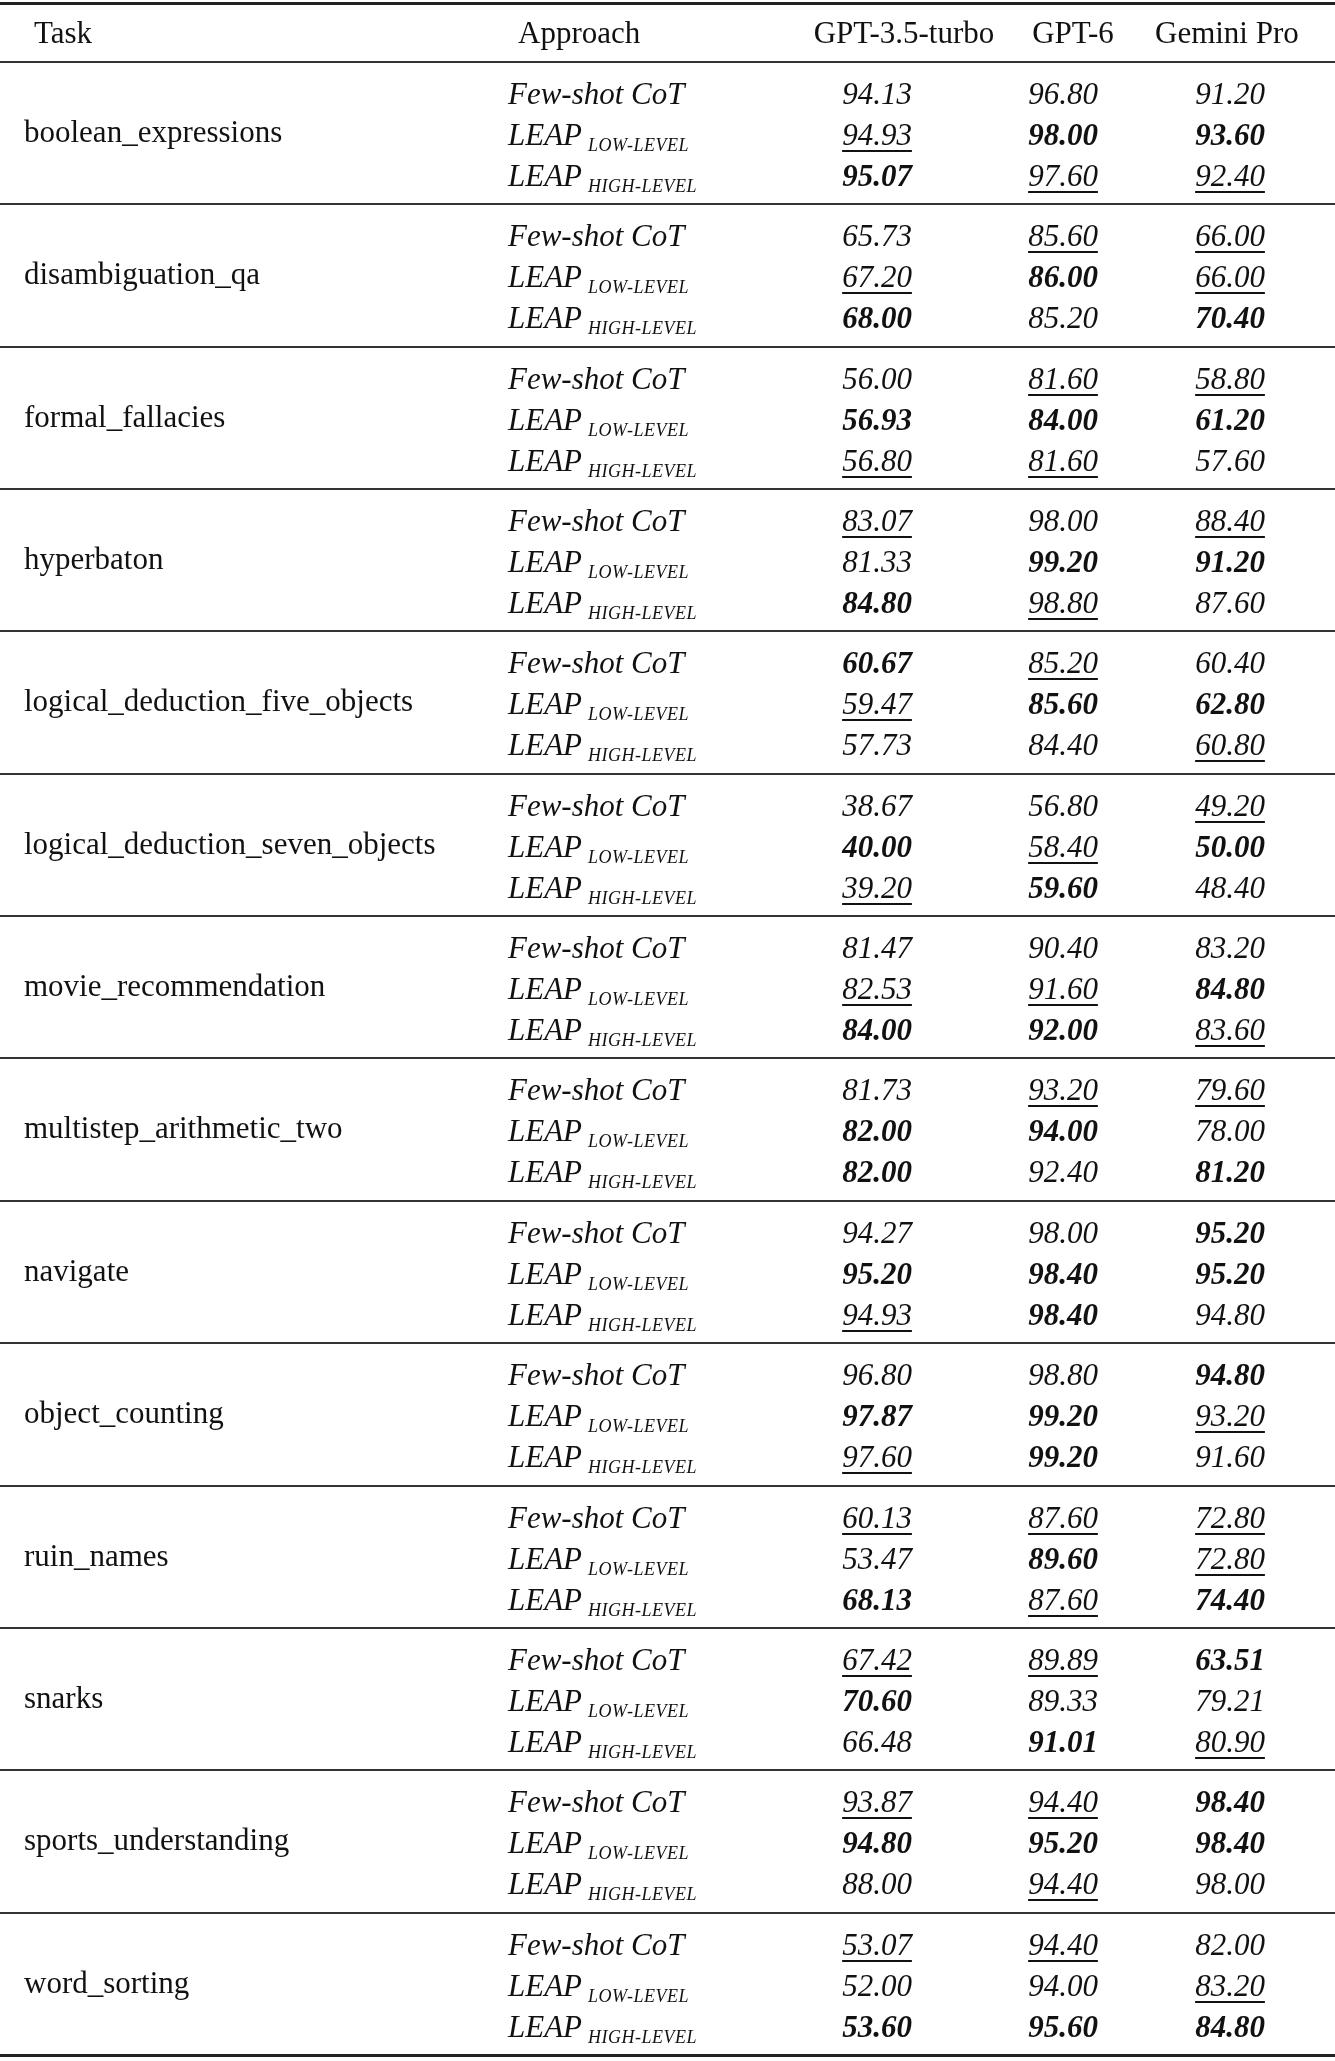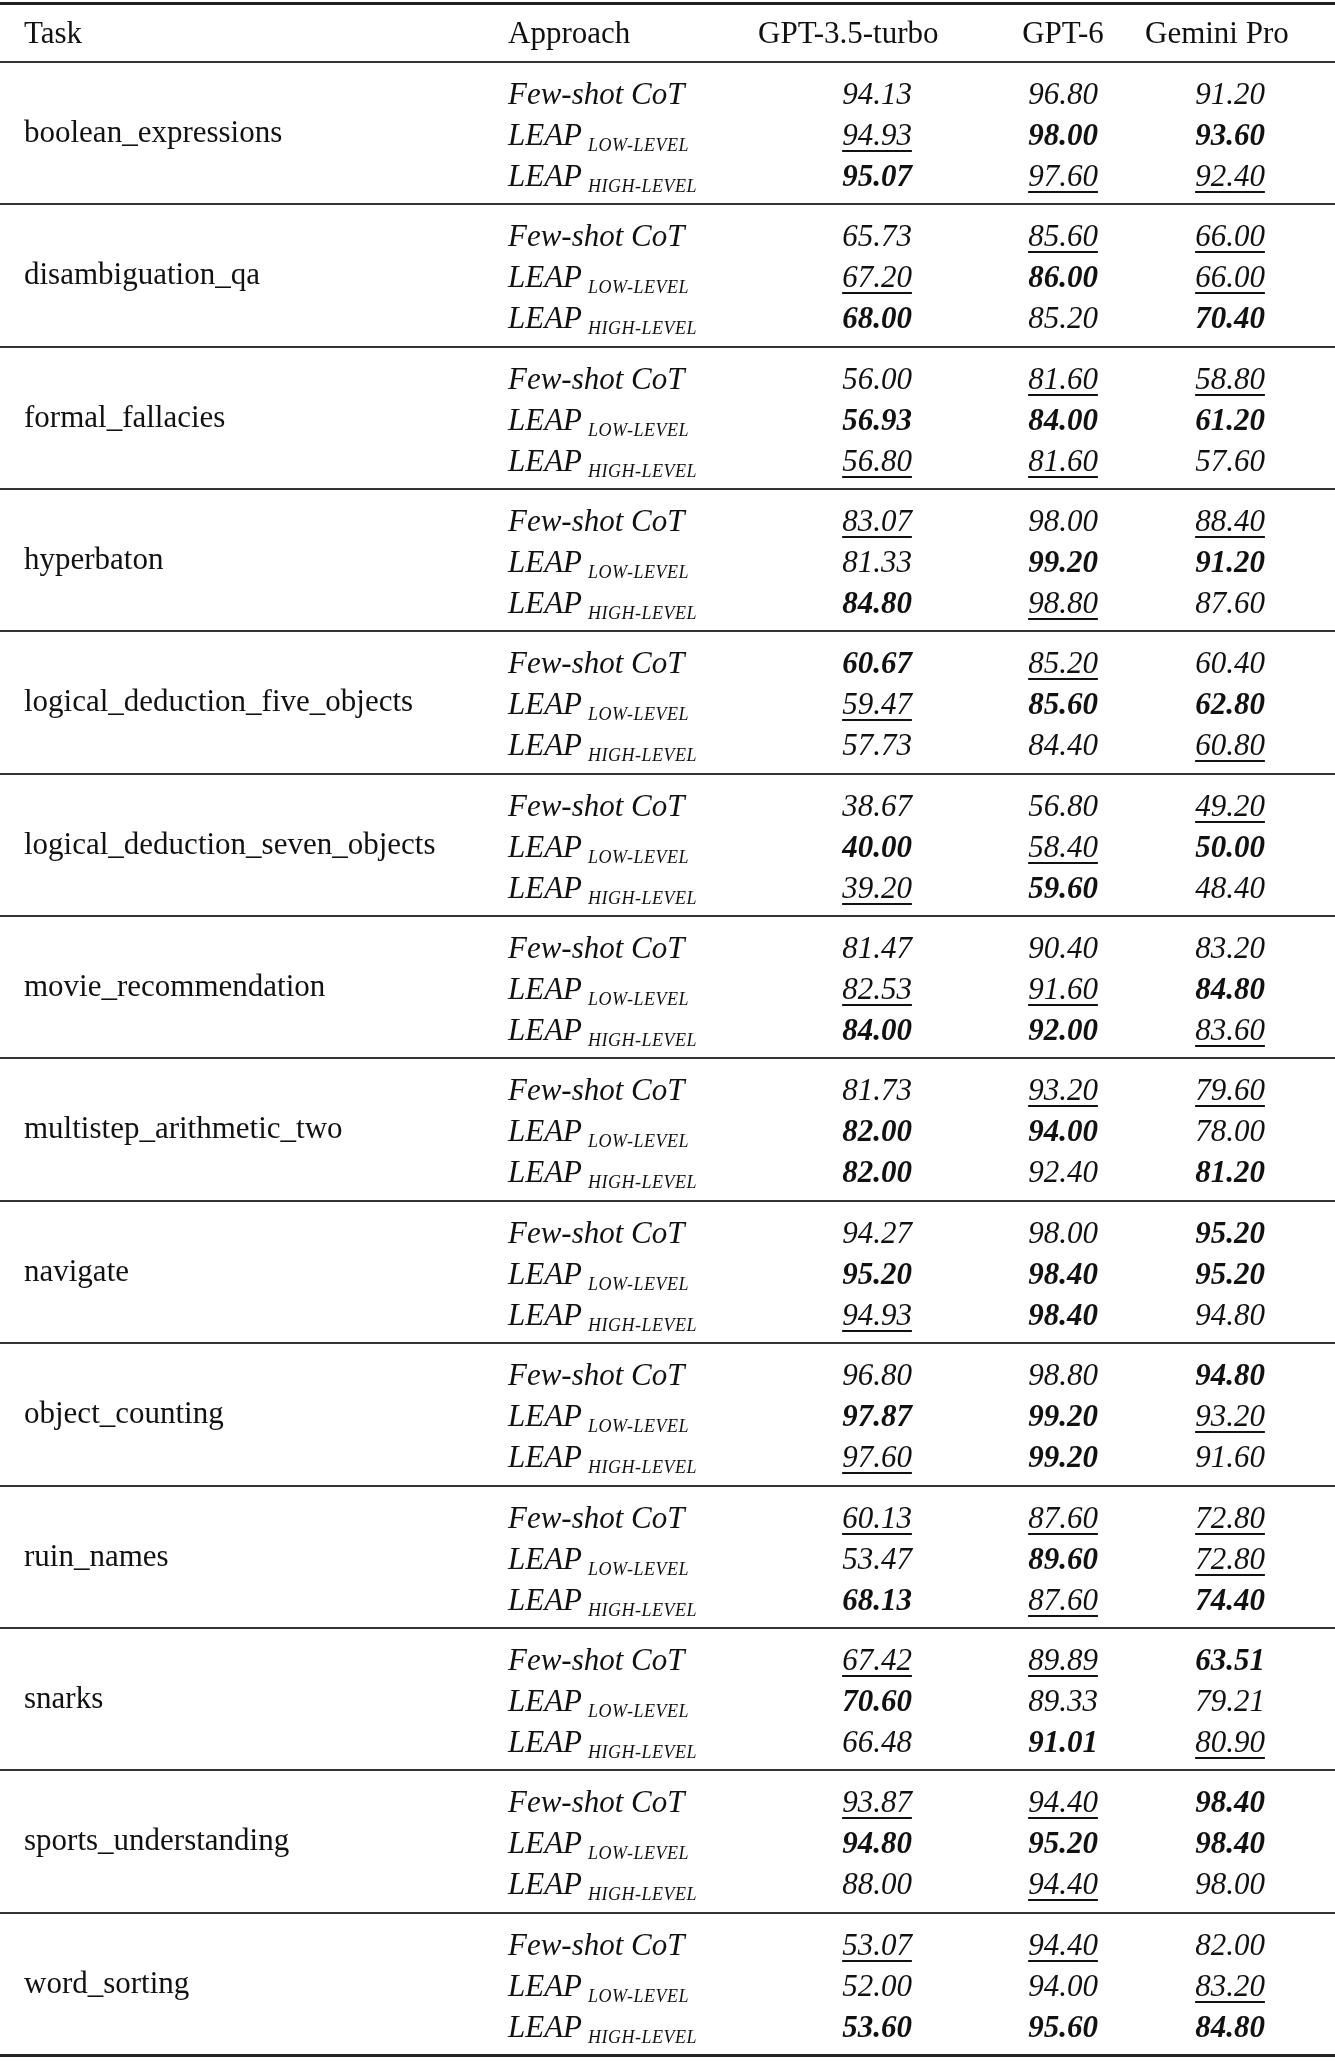--- a/index.html
+++ b/index.html
@@ -1,39 +1,39 @@
 <!DOCTYPE html>
 <html><head>
 <meta charset="utf-8">
 <style>
   html, body { margin: 0; padding: 0; background: #ffffff; }
   body { width: 1335px; height: 2061px; position: relative; overflow: hidden;
          font-family: "Liberation Serif", "DejaVu Serif", serif; color: #111; }
   .table { position: absolute; left: 0; top: 0; width: 1335px; }
   .rule-thick { position: absolute; left: 0; width: 1335px; height: 3px; background: #222; }
   .rule-thin { position: absolute; left: 0; width: 1335px; height: 2px; background: #333; }
-  .hdr { position: absolute; top: 10px; height: 45px; line-height: 45px; font-size: 31px; }
+  .hdr { position: absolute; top: 10px; height: 45px; line-height: 45px; font-size: 31px; margin-left: 10px; }
   .group { position: absolute; left: 0; width: 1335px; height: 142px; }
   .task { position: absolute; left: 24px; top: 0; height: 142px; line-height: 138px; font-size: 31px; white-space: nowrap; }
   .row { position: absolute; left: 0; width: 1335px; height: 41px; font-style: italic; }
   .appr { position: absolute; left: 508px; top: 0; line-height: 41px; font-size: 31px; white-space: nowrap; }
   .appr .sub { font-size: 18px; letter-spacing: 0.5px; position: relative; top: 6px; margin-left: 6px; }
   .cell { position: absolute; top: 0; width: 110px; text-align: center; line-height: 41px; font-size: 31px; }
   .c1 { left: 822px; } .c2 { left: 1008px; } .c3 { left: 1175px; }
   .bold { font-weight: bold; }
   .under { text-decoration: underline; text-decoration-thickness: 2px; text-underline-offset: 5px; }
 </style>
 </head>
 <body>
 
 <div class="table">
   <div class="rule-thick" style="top:2px"></div>
   <div class="hdr" style="left:24px">Task</div>
   <div class="hdr" style="left:508px">Approach</div>
-  <div class="hdr" style="left:758px; width:204px; ">GPT-3.5-turbo</div>
+  <div class="hdr" style="left:792px; width:204px; text-align:center">GPT-3.5-turbo</div>
   <div class="hdr" style="left:1008px; width:110px; text-align:center">GPT-6</div>
   <div class="hdr" style="left:1145px; width:170px; ">Gemini Pro</div>
   <div class="rule-thin" style="top:61px"></div>
   <div id="body">
       <div class="group" style="top: 63px;">
         <div class="task">boolean_expressions</div>
         <div class="row" style="top: 10px;">
           <div class="appr"><span>Few-shot CoT</span></div>
           <div class="cell c1">94.13</div>
           <div class="cell c2">96.80</div>

